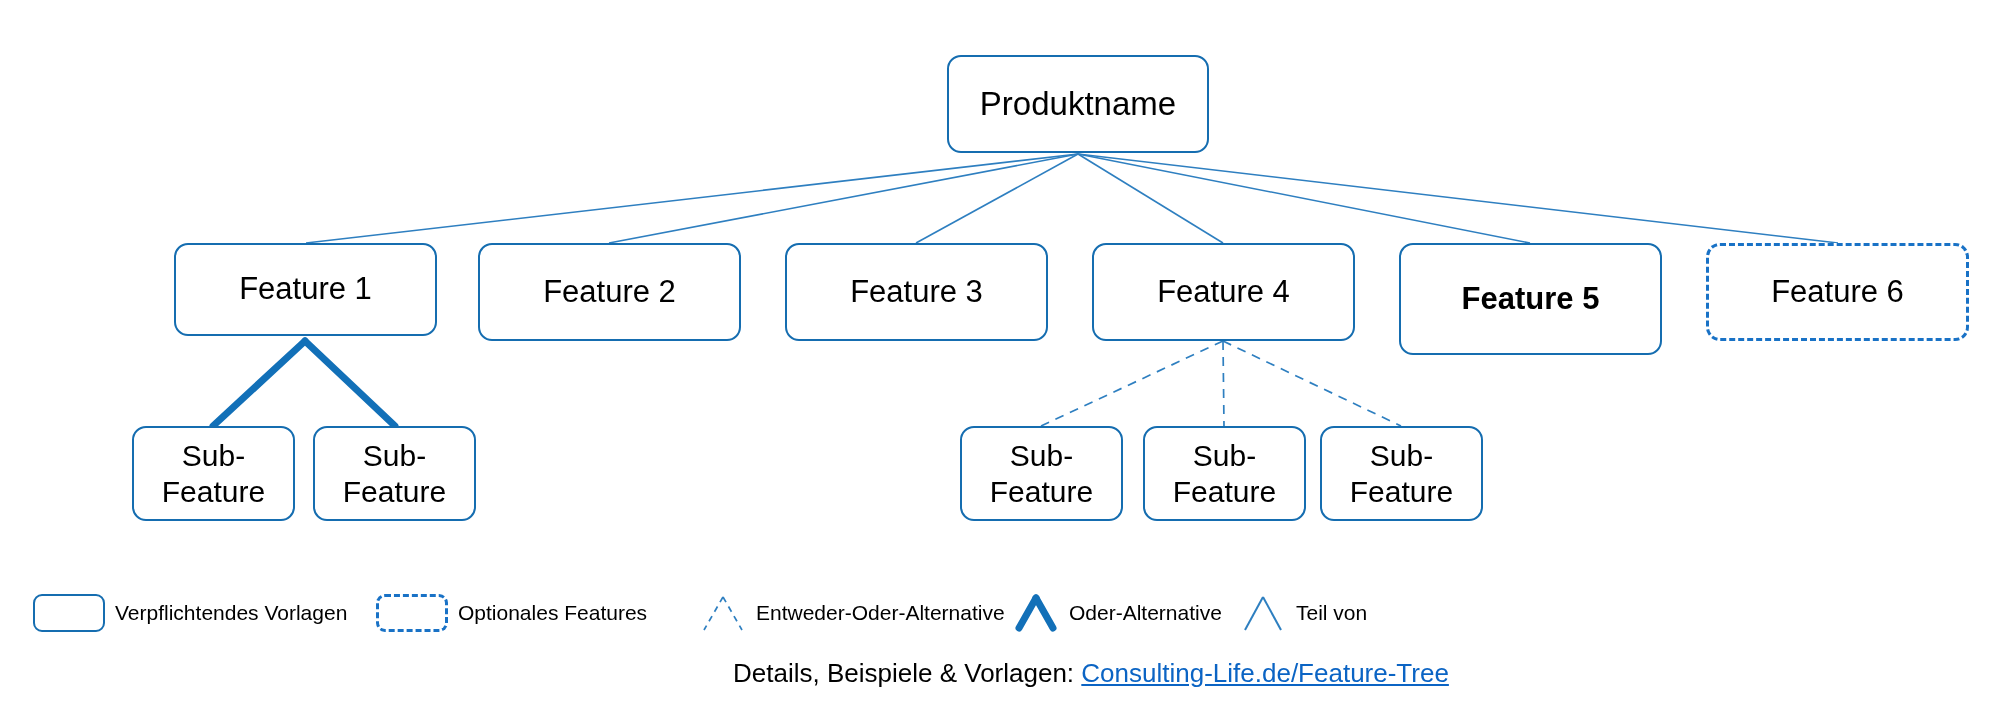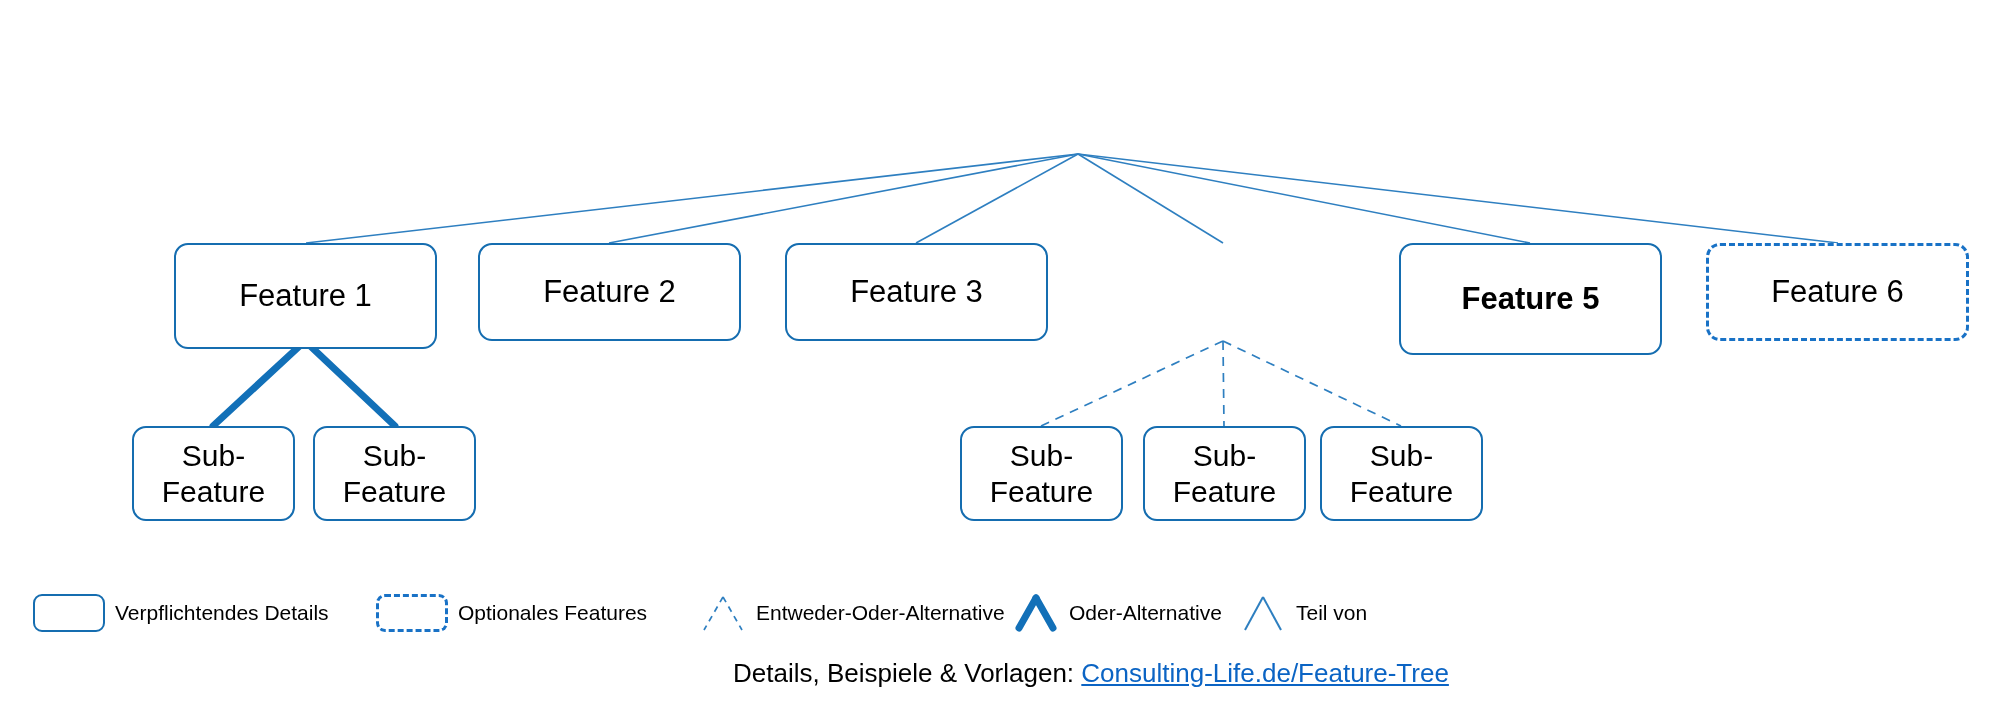--- a/index.html
+++ b/index.html
@@ -124,33 +124,39 @@
       <line x1="305" y1="341" x2="395" y2="426"></line>
     </g>
 
     <g stroke="#2E7FC0" fill="none" stroke-width="1.7" stroke-dasharray="9 7">
       <line x1="1223" y1="341" x2="1041" y2="426"></line>
       <line x1="1223" y1="341" x2="1224" y2="426"></line>
       <line x1="1223" y1="341" x2="1401" y2="426"></line>
     </g>
   </svg>
 
-
-  <div class="node node-feature" style="left:174px; top:243px; width:263px; height:106px;">
+  <div class="node node-root" style="left:947px; top:55px; width:262px; height:98px;">
+    <span>Produktname</span>
+  </div>
+
+  <div class="node node-feature" style="left:174px; top:243px; width:263px; height:93px;">
     <span>Feature 1</span>
   </div>
 
   <div class="node node-feature" style="left:478px; top:243px; width:263px; height:98px;">
     <span>Feature 2</span>
   </div>
 
   <div class="node node-feature" style="left:785px; top:243px; width:263px; height:98px;">
     <span>Feature 3</span>
   </div>
 
+  <div class="node node-feature" style="left:1092px; top:243px; width:263px; height:98px;">
+    <span>Feature 4</span>
+  </div>
 
   <div class="node node-feature" style="left:1399px; top:243px; width:263px; height:112px;font-weight:bold;">
     <span>Feature 5</span>
   </div>
 
   <div class="node node-feature optional" style="left:1706px; top:243px; width:263px; height:98px;">
     <span>Feature 6</span>
   </div>
 
   <div class="node node-sub" style="left:132px; top:426px; width:163px; height:95px;">
@@ -168,21 +174,21 @@
   <div class="node node-sub" style="left:1143px; top:426px; width:163px; height:95px;">
     <span class="label-inner"><span>Sub-</span><br><span>Feature</span></span>
   </div>
 
   <div class="node node-sub" style="left:1320px; top:426px; width:163px; height:95px;">
     <span class="label-inner"><span>Sub-</span><br><span>Feature</span></span>
   </div>
 
   <div class="legend-item" style="left:33px; top:594px;">
     <span class="legend-swatch-box"></span>
-    <span class="legend-text">Verpflichtendes Details</span>
+    <span class="legend-text">Verpflichtendes Vorlagen</span>
   </div>
 
   <div class="legend-item" style="left:376px; top:594px;text-align:center;">
     <span class="legend-swatch-box dashed"></span>
     <span class="legend-text">Optionales Features</span>
   </div>
 
   <div class="legend-item" style="left:700px; top:592px;">
     <svg class="legend-swatch-glyph" viewBox="0 0 46 42" xmlns="http://www.w3.org/2000/svg">
       <g stroke="#2E7FC0" fill="none" stroke-width="1.7" stroke-dasharray="6 5">

